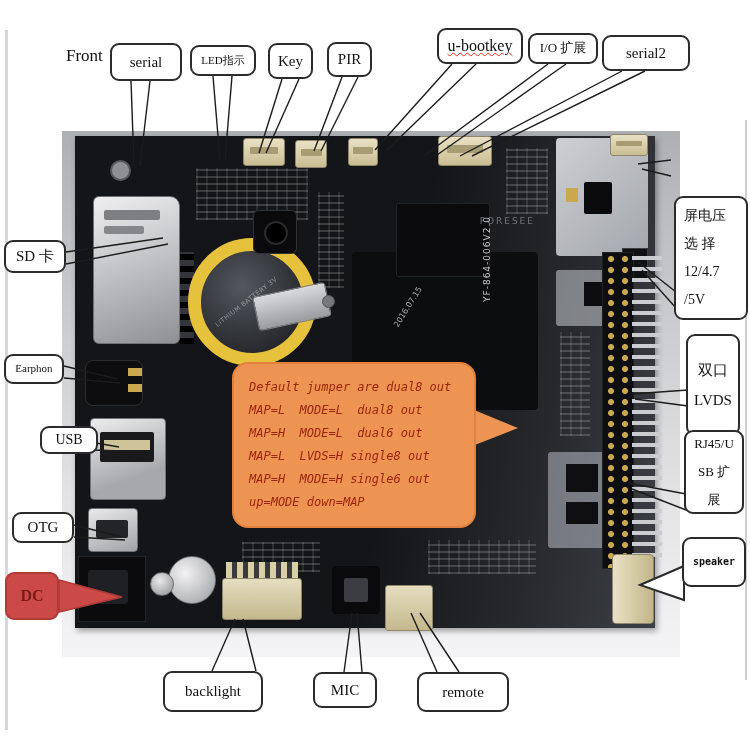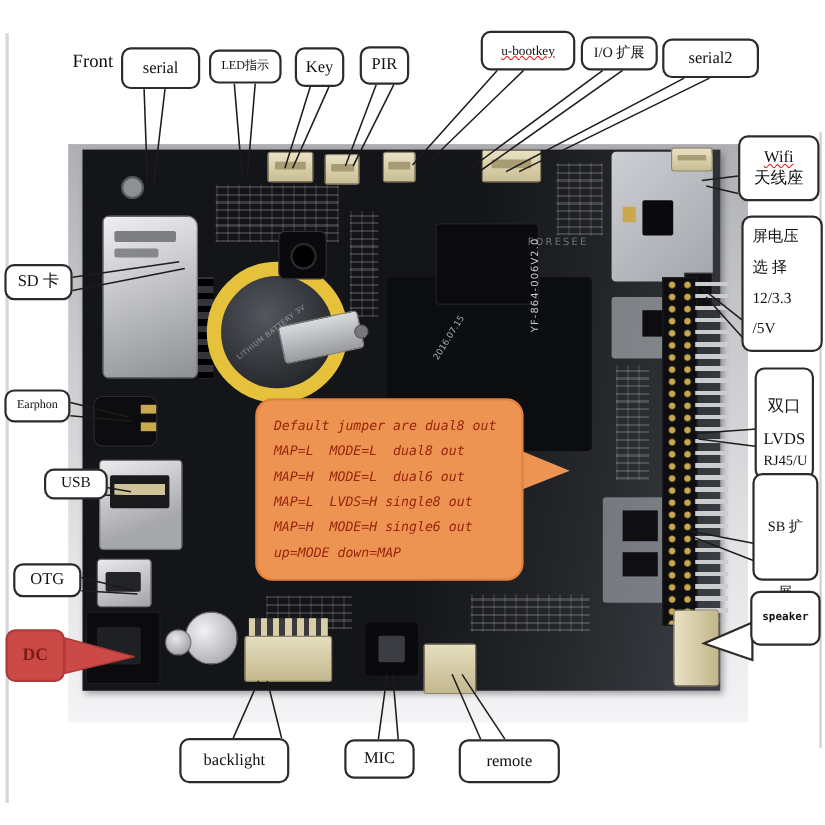--- a/index.html
+++ b/index.html
@@ -122,29 +122,29 @@
 
   
   .callout{position:absolute;z-index:6;display:flex;flex-direction:column;align-items:center;justify-content:center;
            background:#fff;border:2px solid #2b2b2b;border-radius:9px;font-size:15px;line-height:1.25;
            text-align:center;box-sizing:border-box;}
   #lb-front{position:absolute;left:66px;top:46px;z-index:6;font-size:17px;}
   #lb-serial{left:110px;top:43px;width:72px;height:38px;}
   #lb-led{left:190px;top:45px;width:66px;height:31px;font-size:11px;}
   #lb-key{left:268px;top:43px;width:45px;height:36px;}
   #lb-pir{left:327px;top:42px;width:45px;height:35px;}
-  #lb-ubootkey{left:437px;top:28px;width:86px;height:36px;font-size:12px;}
+  #lb-ubootkey{left:437px;top:28px;width:86px;height:36px;font-size:16px;}
   #lb-ubootkey span,#wifi-line1{text-decoration-line:underline;text-decoration-style:wavy;
            text-decoration-color:#E03020;text-decoration-thickness:1px;}
   #lb-io{left:528px;top:33px;width:70px;height:31px;font-size:13px;}
   #lb-serial2{left:602px;top:35px;width:88px;height:36px;}
   #lb-wifi{left:671px;top:123px;width:74px;height:60px;}
   #lb-pv{left:674px;top:196px;width:74px;height:124px;font-size:14px;line-height:28px;align-items:flex-start;padding-left:8px;text-align:left;}
   #lb-lvds{left:686px;top:334px;width:54px;height:102px;line-height:30px;}
-  #lb-rj45{left:684px;top:430px;width:60px;height:98px;font-size:13px;line-height:28px;gap:32px;}
+  #lb-rj45{left:684px;top:430px;width:60px;height:84px;font-size:13px;line-height:28px;}
   #lb-speaker{left:682px;top:537px;width:64px;height:50px;font-size:10px;font-weight:bold;font-family:"DejaVu Sans Mono",monospace;}
   #lb-sd{left:4px;top:240px;width:62px;height:33px;}
   #lb-earphone{left:4px;top:354px;width:60px;height:30px;font-size:11px;}
   #lb-usb{left:4px;top:426px;width:58px;height:28px;font-size:14px;margin-left:36px;}
   #lb-otg{left:12px;top:512px;width:62px;height:31px;}
   #lb-dc{left:5px;top:572px;width:54px;height:48px;background:#CB4A47;border:2px solid #b03a37;color:#7A1D17;font-weight:bold;font-size:16px;}
   #lb-backlight{left:163px;top:671px;width:100px;height:41px;}
   #lb-mic{left:313px;top:672px;width:64px;height:36px;}
   #lb-remote{left:417px;top:672px;width:92px;height:40px;}
 
@@ -299,28 +299,24 @@
   <div id="lb-ubootkey" class="callout">
       <span>u-bootkey</span>
     </div>
   <div id="lb-io" class="callout">
       <span>I/O 扩展</span>
     </div>
   <div id="lb-serial2" class="callout">
       <span>serial2</span>
     </div>
 
-  <div id="lb-wifi" class="callout">
-    <span id="wifi-line1">Wifi</span>
-    <span>天线座</span>
-  </div>
   <div id="lb-pv" class="callout">
     <span>屏电压</span>
     <span>选 择</span>
-    <span>12/3.3</span>
+    <span>12/4.7</span>
     <span>/5V</span>
   </div>
   <div id="lb-lvds" class="callout">
     <span>双口</span>
     <span>LVDS</span>
   </div>
   <div id="lb-rj45" class="callout">
     <span>RJ45/U</span>
     <span>SB 扩</span>
     <span>展</span>

